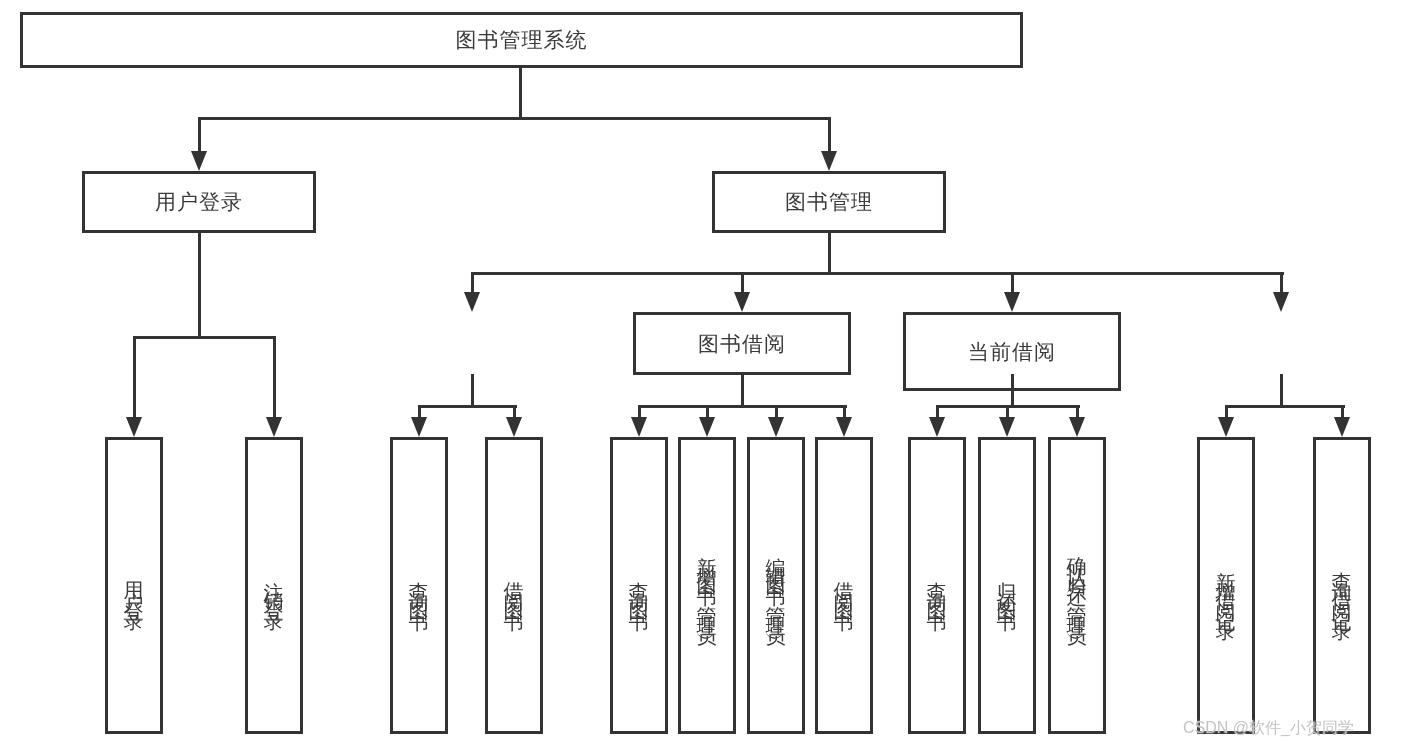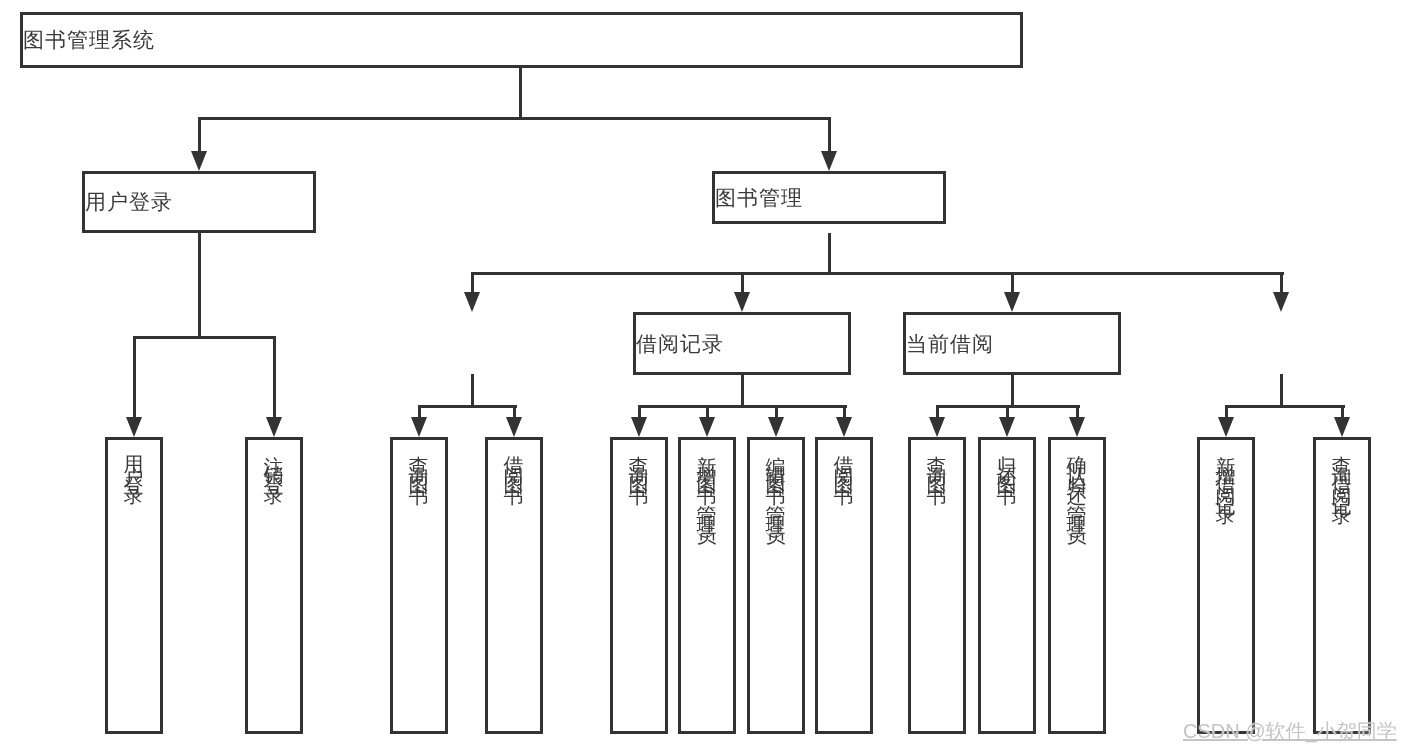--- a/index.html
+++ b/index.html
@@ -2,38 +2,38 @@
 <html><head>
 <meta charset="utf-8">
 <style>
   html,body{margin:0;padding:0;background:#ffffff;}
   .canvas{
     position:relative;width:1405px;height:747px;background:#ffffff;
     font-family:"Liberation Sans",sans-serif;overflow:hidden;
   }
   .box{
     position:absolute;background:#ffffff;border:3px solid #333333;
-    box-sizing:border-box;display:flex;align-items:center;justify-content:flex-start;
+    box-sizing:border-box;display:flex;align-items:center;justify-content:center;
     color:#3a3a3a;
   }
   .hbox{font-size:21px;letter-spacing:1px;}
   .vbox{
     writing-mode:vertical-rl;text-orientation:mixed;
     font-size:20px;letter-spacing:10px;line-height:1;
   }
   .hline{position:absolute;height:3px;background:#333333;}
   .vline{position:absolute;width:3px;background:#333333;}
   .arrow{
     position:absolute;width:0;height:0;
     border-left:8px solid transparent;border-right:8px solid transparent;
     border-top:20px solid #333333;
   }
   .watermark{
-    position:absolute;left:1183px;top:718px;font-size:20px;color:#c4c4c4;
-    text-shadow:0 0 2px #ffffff;white-space:nowrap;z-index:5;text-decoration:underline;
+    position:absolute;left:1183px;top:718px;font-size:16px;color:#c4c4c4;
+    text-shadow:0 0 2px #ffffff;white-space:nowrap;z-index:5;
   }
 </style>
 </head>
 <body>
 
 <div class="canvas">
 
   <div class="box hbox" style="left:20px;top:12px;width:1003px;height:56px">
     <span>图书管理系统</span>
   </div>
@@ -41,21 +41,21 @@
   <div class="vline" style="left:519px;top:67px;height:52px"></div>
   <div class="hline" style="left:198px;top:117px;width:633px"></div>
   <div class="vline" style="left:198px;top:117px;height:38px"></div>
   <div class="arrow" style="left:191px;top:151px"></div>
   <div class="vline" style="left:828px;top:117px;height:38px"></div>
   <div class="arrow" style="left:821px;top:151px"></div>
 
   <div class="box hbox" style="left:82px;top:171px;width:234px;height:62px">
     <span>用户登录</span>
   </div>
-  <div class="box hbox" style="left:712px;top:171px;width:234px;height:53px">
+  <div class="box hbox" style="left:712px;top:171px;width:234px;height:62px">
     <span>图书管理</span>
   </div>
 
   <div class="vline" style="left:198px;top:233px;height:106px"></div>
   <div class="hline" style="left:133px;top:336px;width:143px"></div>
   <div class="vline" style="left:133px;top:336px;height:86px"></div>
   <div class="arrow" style="left:126px;top:417px"></div>
   <div class="vline" style="left:273px;top:336px;height:86px"></div>
   <div class="arrow" style="left:266px;top:417px"></div>
 
@@ -64,23 +64,23 @@
   <div class="vline" style="left:471px;top:272px;height:22px"></div>
   <div class="arrow" style="left:464px;top:292px"></div>
   <div class="vline" style="left:741px;top:272px;height:22px"></div>
   <div class="arrow" style="left:734px;top:292px"></div>
   <div class="vline" style="left:1011px;top:272px;height:22px"></div>
   <div class="arrow" style="left:1004px;top:292px"></div>
   <div class="vline" style="left:1280px;top:272px;height:22px"></div>
   <div class="arrow" style="left:1273px;top:292px"></div>
 
   <div class="box hbox" style="left:633px;top:312px;width:218px;height:63px">
-    <span>借阅记录</span>
+    <span>图书借阅</span>
   </div>
-  <div class="box hbox" style="left:903px;top:312px;width:218px;height:63px">
+  <div class="box hbox" style="left:903px;top:312px;width:218px;height:79px">
     <span>当前借阅</span>
   </div>
 
   <div class="vline" style="left:471px;top:374px;height:34px"></div>
   <div class="hline" style="left:418px;top:405px;width:99px"></div>
   <div class="vline" style="left:741px;top:374px;height:34px"></div>
   <div class="hline" style="left:638px;top:405px;width:209px"></div>
   <div class="vline" style="left:1011px;top:374px;height:34px"></div>
   <div class="hline" style="left:936px;top:405px;width:144px"></div>
   <div class="vline" style="left:1280px;top:374px;height:34px"></div>

